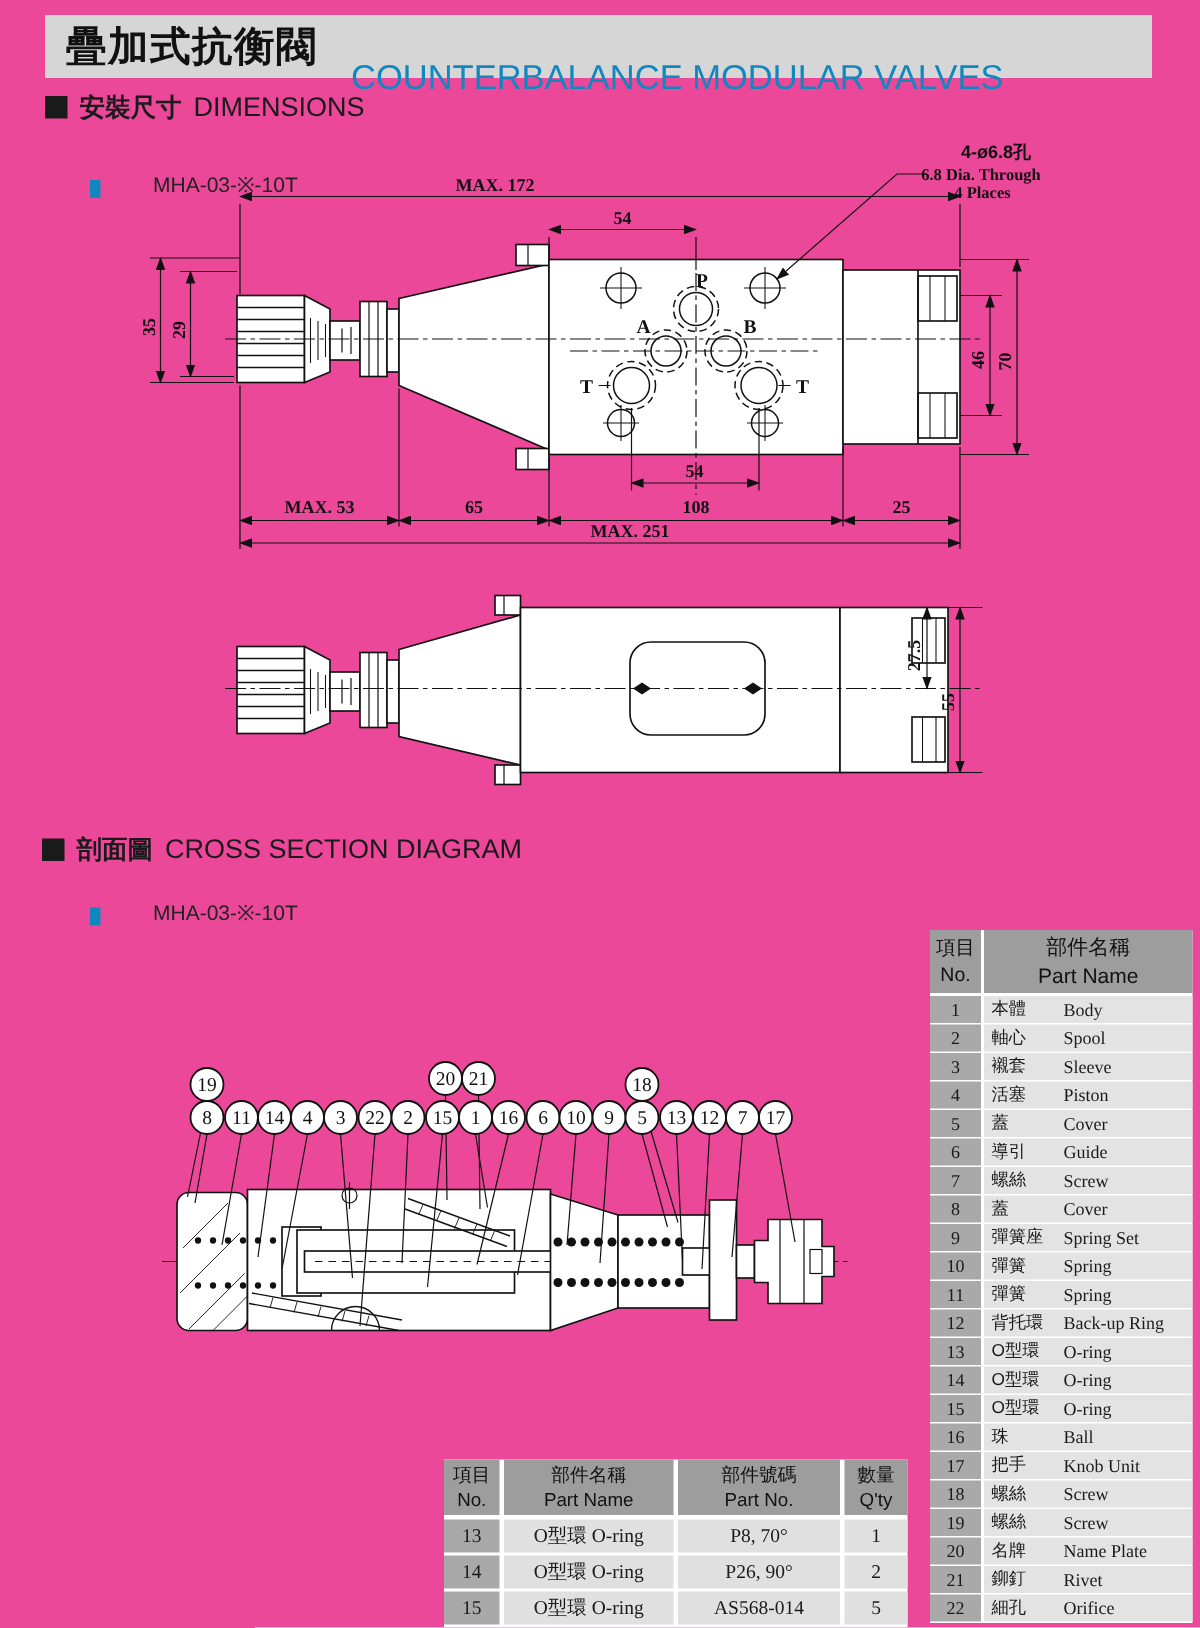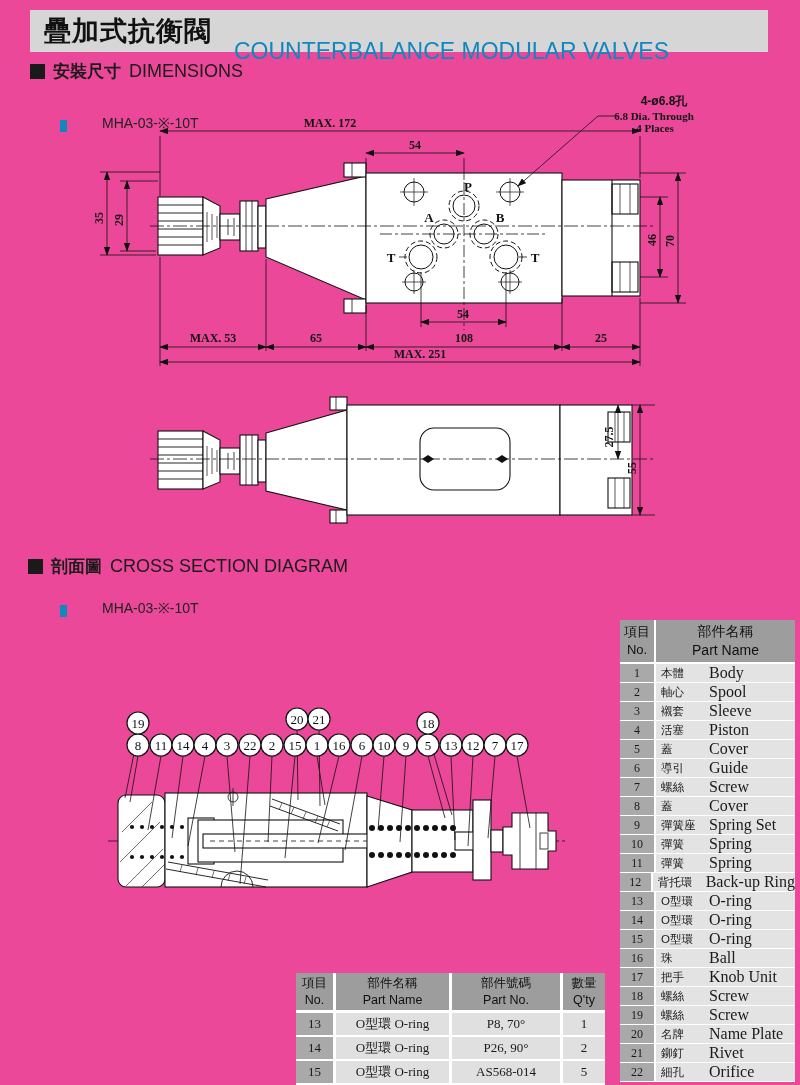--- a/index.html
+++ b/index.html
@@ -30,21 +30,21 @@
   .pt-head{display:flex;gap:2px;margin-bottom:2px;}
   .pt-head .c{background:#9d9d9d;color:#111;text-align:center;line-height:1.35;
               display:flex;flex-direction:column;justify-content:center;font-size:13px;}
   .pt-head .c1{width:34px;height:42px;}
   .pt-head .c2{flex:1;height:42px;font-size:14px;}
   .pt-row{display:flex;gap:2px;margin-bottom:1px;height:18px;}
   .pt-row .no{width:34px;background:#a9a9a9;text-align:center;line-height:18px;
               font-family:"Liberation Serif",serif;font-size:12px;}
   .pt-row .nm{flex:1;background:#e3e3e3;display:flex;align-items:center;line-height:18px;}
   .pt-row .nm .zh{width:48px;padding-left:5px;font-size:11.5px;white-space:nowrap;}
-  .pt-row .nm .en{font-family:"Liberation Serif",serif;font-size:16px;white-space:nowrap;}
+  .pt-row .nm .en{font-family:"Liberation Serif",serif;font-size:12px;white-space:nowrap;}
   
   .otable{position:absolute;left:296px;top:973px;width:309px;background:#fff;}
   .ot-head{display:flex;gap:3px;margin-bottom:3px;}
   .ot-head .c{background:#9d9d9d;color:#111;text-align:center;font-size:12.5px;line-height:1.3;
               display:flex;flex-direction:column;justify-content:center;height:37px;}
   .ot-row{display:flex;gap:3px;margin-bottom:2px;height:22px;}
   .ot-row .c{background:#e0e0e0;text-align:center;line-height:22px;
              font-family:"Liberation Serif",serif;font-size:13px;}
   .ot-row .no{background:#a9a9a9;}
   .w-no{width:37px;} .w-nm{width:113px;} .w-pn{width:108px;} .w-qt{width:42px;}

